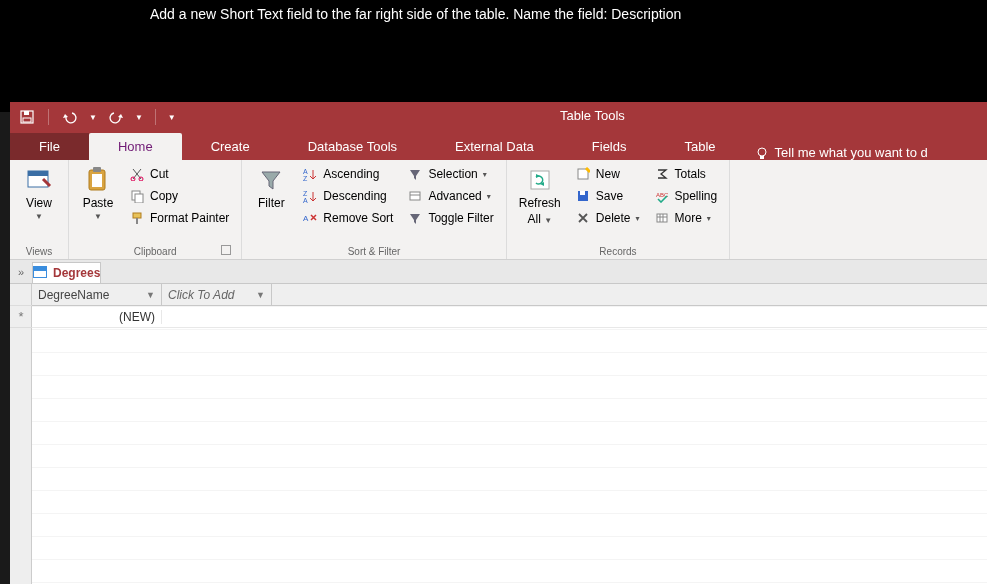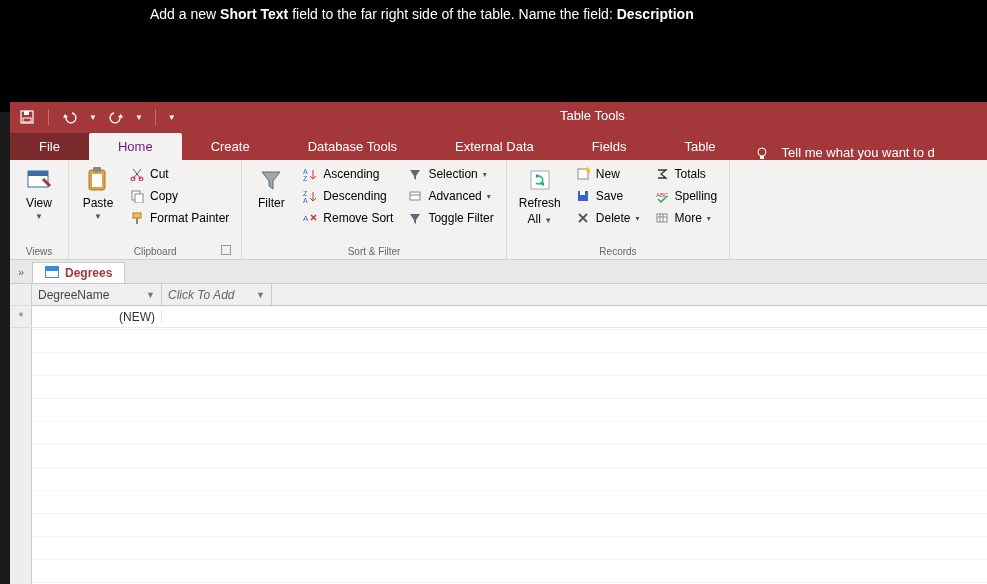--- a/index.html
+++ b/index.html
@@ -11,21 +11,21 @@
     height: 584px;
     overflow: hidden;
   }
   .instruction-bar {
     background: #000;
     color: #fff;
     font-size: 14px;
     padding: 6px 10px 90px 150px;
     font-weight: 400;
   }
-  .instruction-bar b { font-weight: 700; }
+  .instruction-bar b { font-weight: 400; }
 
   .app-window {
     position: absolute;
     top: 102px;
     left: 10px;
     right: 0;
     bottom: 0;
     background: #fff;
     display: flex;
     flex-direction: column;
@@ -72,21 +72,21 @@
     left: 550px;
     color: #fff;
     font-size: 13px;
   }
   .context-tabs {
     display: flex;
   }
   .tellme {
     display: flex;
     align-items: center;
-    gap: 13px;
+    gap: 6px;
     padding: 0 10px;
     flex: 1;
     color: #fff;
     font-size: 13px;
     text-align: right;
   }
 
   
   .ribbon {
     background: #f3f2f1;
@@ -136,21 +136,21 @@
     height: 24px;
     border-bottom: 1px solid #c8c8c8;
   }
   .nav-toggle {
     width: 22px; text-align:center; color:#666; font-size:11px;
   }
   .doc-tab {
     background: #fff;
     border: 1px solid #c8c8c8;
     border-bottom: none;
-    padding: 3px 12px;
+    padding: 3px 0;
     font-size: 12px;
     color: #a4373a;
     font-weight: 600;
     display:flex; align-items:flex-start; gap:6px;
     margin-top: 2px;
   }
   .doc-tab .tbl-ic { width:14px; height:12px; background:#fff; border:1px solid #3a8dde; box-shadow: inset 0 4px 0 #3a8dde; }
 
   
   .sheet-area {

